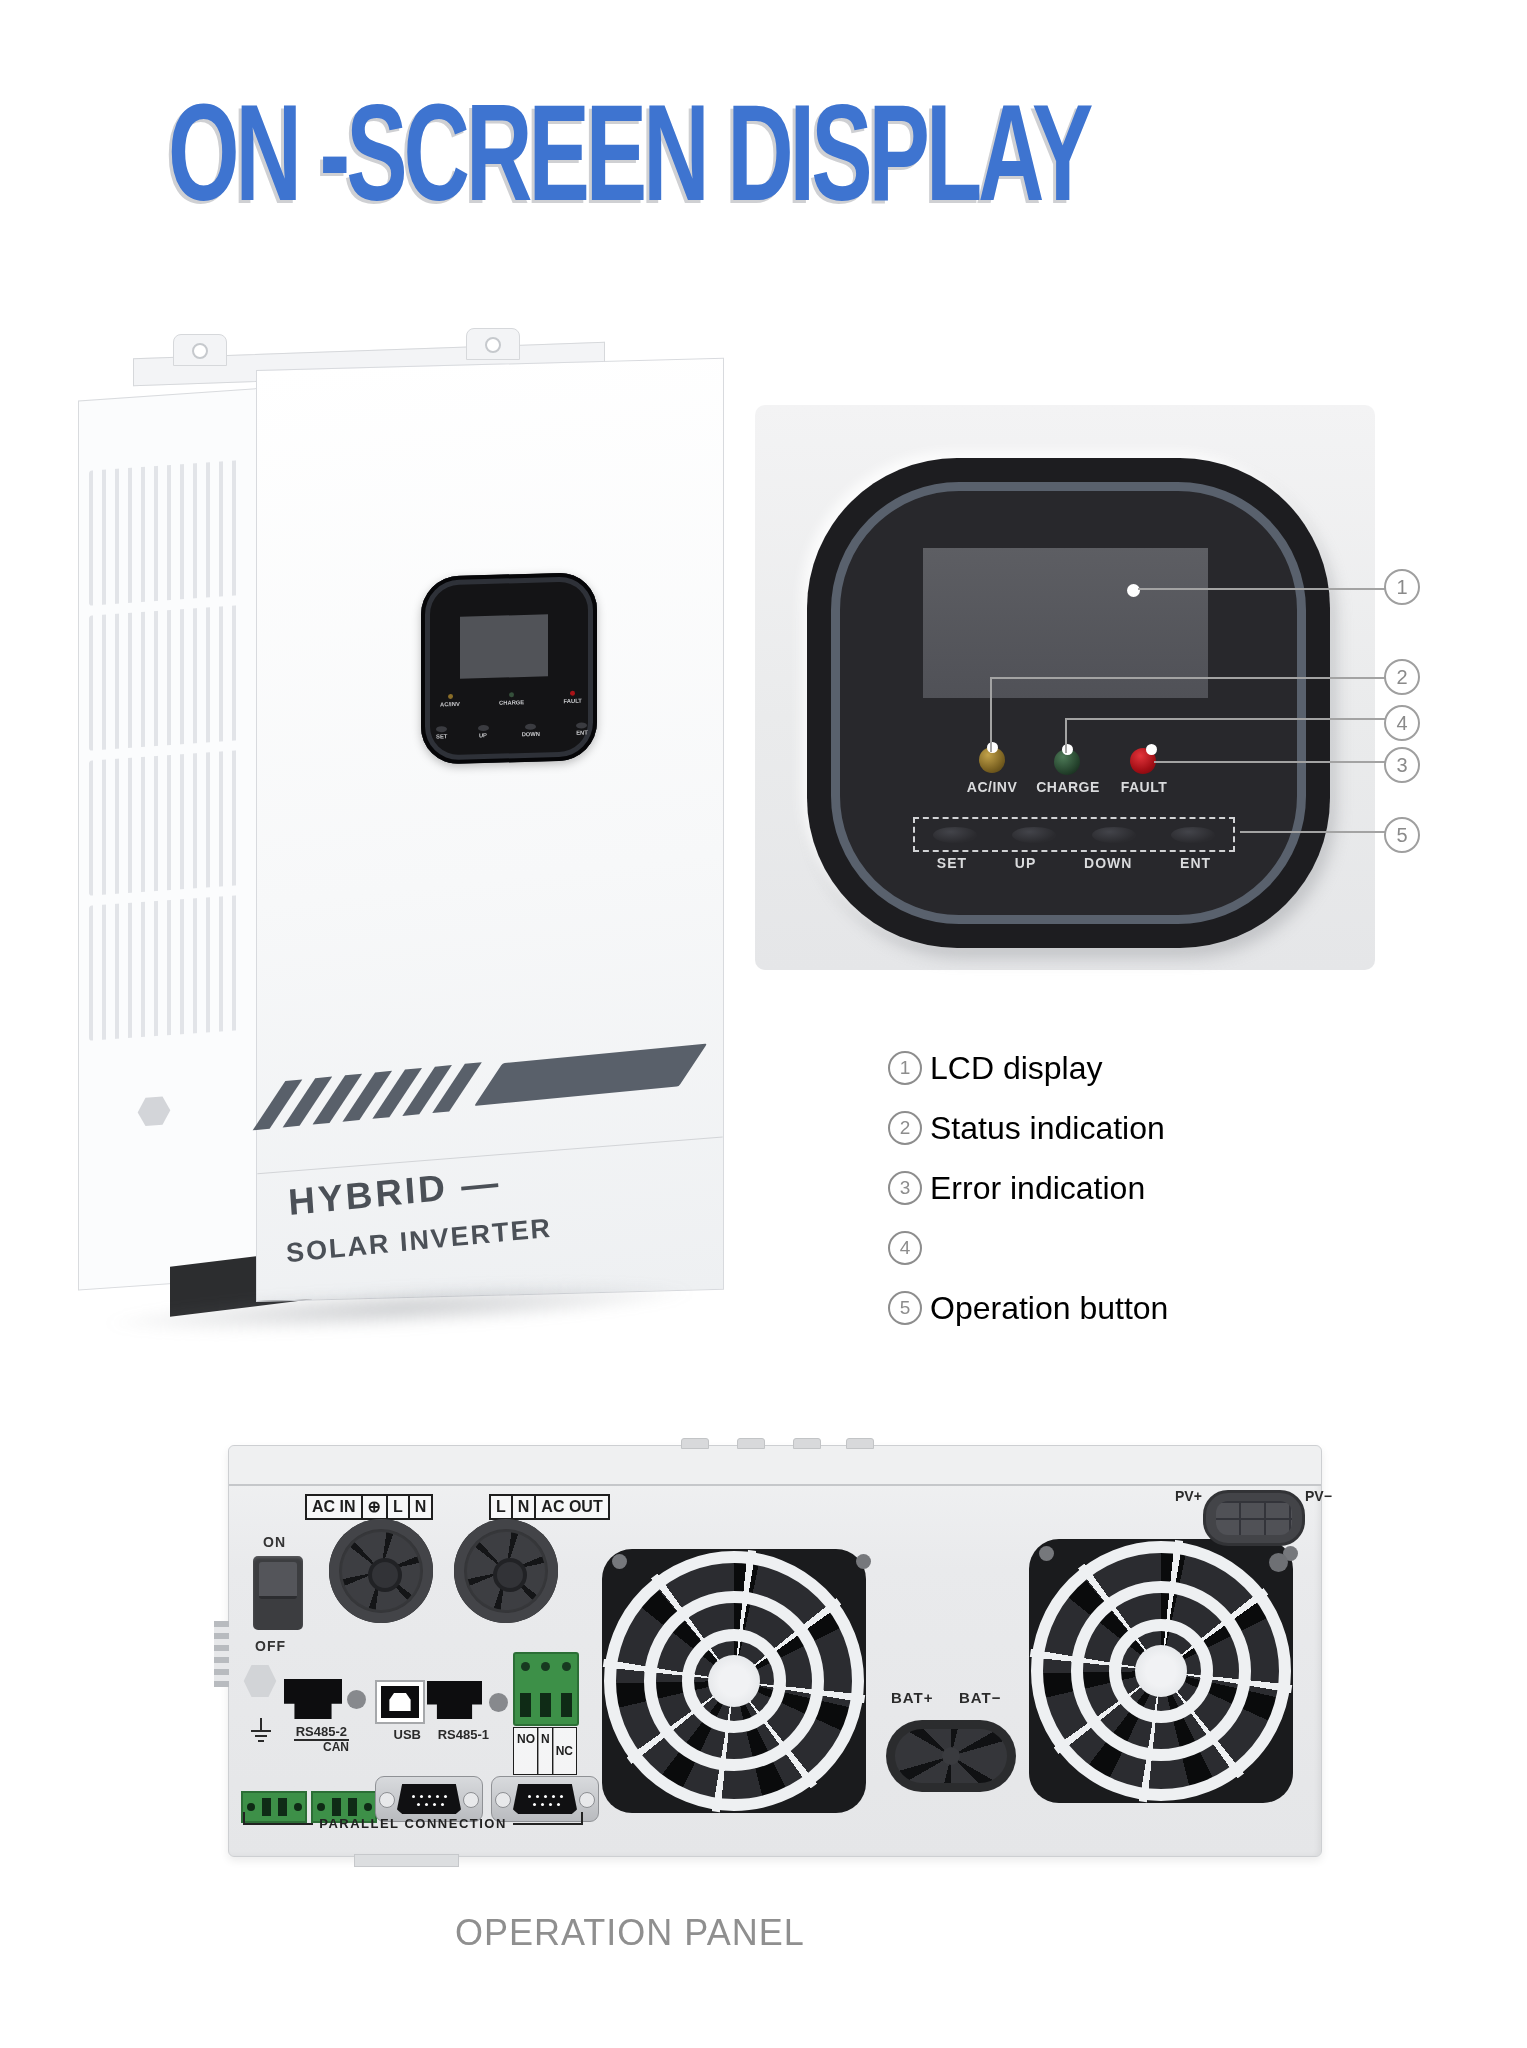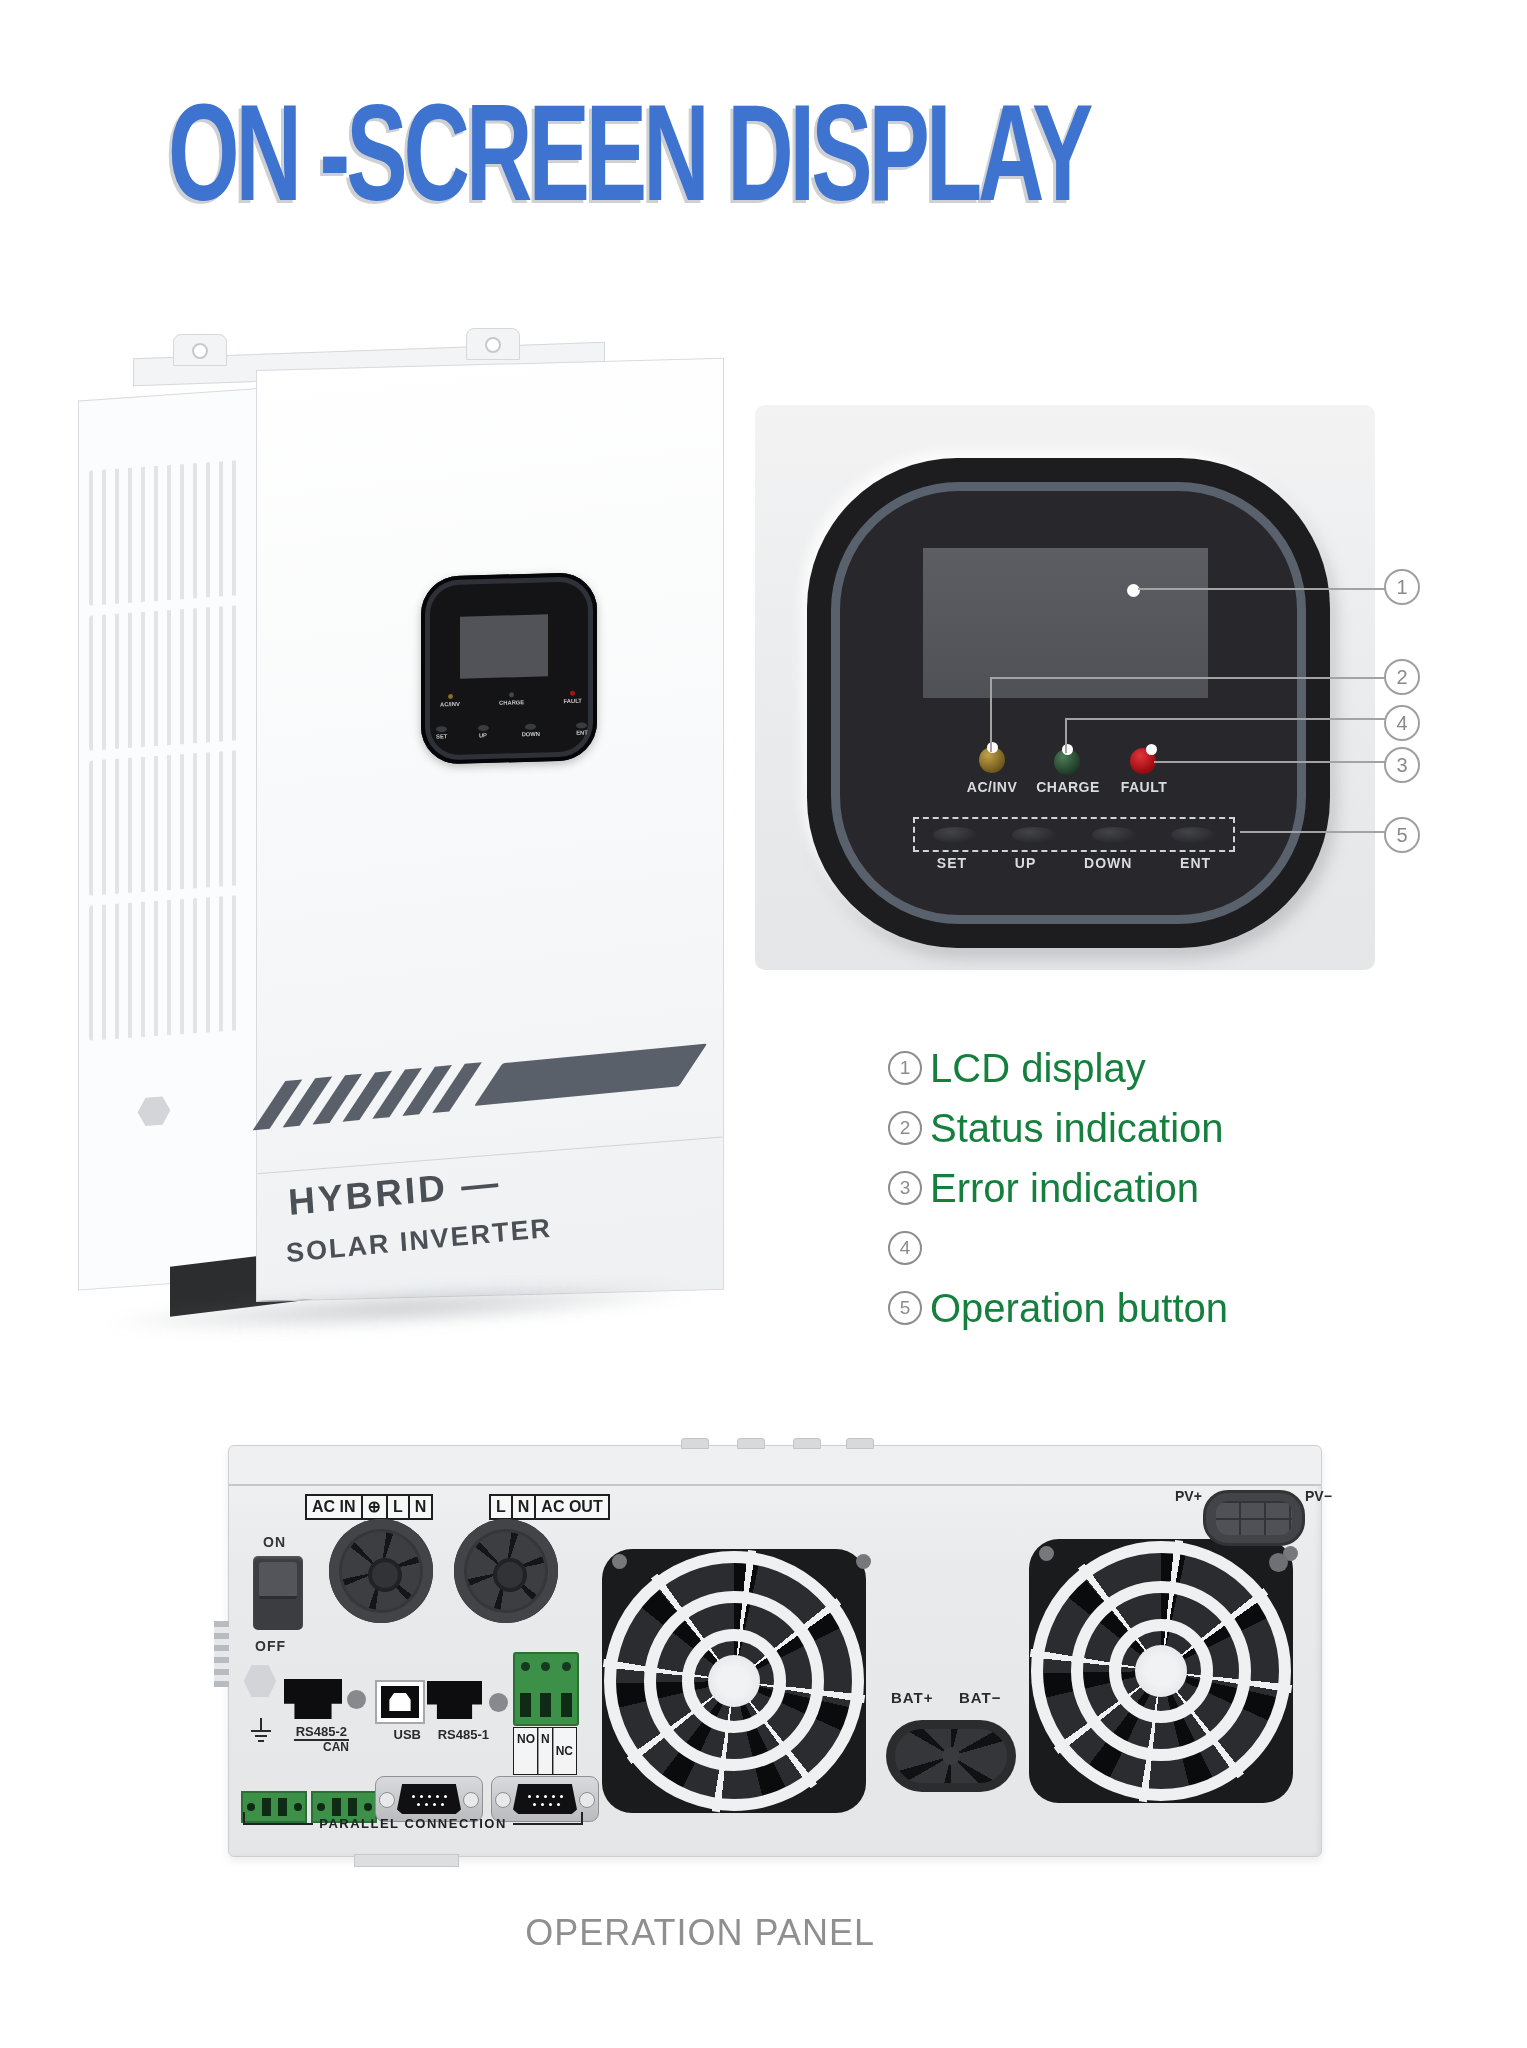--- a/index.html
+++ b/index.html
@@ -91,21 +91,21 @@
   .co{position:absolute;width:32px;height:32px;border:2px solid #9f9f9f;border-radius:50%;
       background:#fff;color:#8a8a8a;font-size:20px;display:flex;align-items:center;
       justify-content:center;}
 
   
   .features{position:absolute;left:888px;top:1038px;}
   .feat{display:flex;align-items:center;height:60px;}
   .fnum{display:inline-flex;width:30px;height:30px;border:2px solid #8d8d8d;border-radius:50%;
         align-items:center;justify-content:center;font-size:19px;color:#8d8d8d;margin-right:8px;
         flex:none;}
-  .flabel{font-size:40px;color:#15803d;white-space:nowrap;}
+  .flabel{font-size:32px;color:#000000;white-space:nowrap;}
 
   
   .rear{position:absolute;left:228px;top:1445px;width:1092px;height:410px;border-radius:6px;
         background:linear-gradient(180deg,#f1f2f3 0%,#e9eaec 30%,#e5e6e8 100%);
         border:1px solid #cdcfd2;box-shadow:inset -3px 0 5px rgba(0,0,0,0.05),0 4px 8px rgba(0,0,0,0.08);}
   .rp-lip{position:absolute;left:0;right:0;top:0;height:38px;background:#eff0f1;
           border-bottom:2px solid #c5c7ca;border-radius:6px 6px 0 0;}
   .rp-tab{position:absolute;top:-8px;width:26px;height:9px;background:#d8d9db;
           border:1px solid #c2c4c6;border-radius:3px 3px 0 0;}
   .rp-foot{position:absolute;left:125px;bottom:-11px;width:103px;height:11px;background:#dcdee0;
@@ -186,21 +186,21 @@
   .batgrommet .hub{position:absolute;left:50%;top:50%;width:18px;height:18px;margin:-9px 0 0 -9px;
        border-radius:50%;background:#3a3b3f;}
   .pvlbl{position:absolute;font-size:14px;font-weight:bold;color:#2b2b2b;}
   .pvconn{position:absolute;left:974px;top:44px;width:96px;height:50px;border-radius:25px;
        background:#434448;border:3px solid #323336;}
   .pvconn .grid{position:absolute;left:10px;top:8px;right:10px;bottom:8px;border-radius:12px;
        background:#505156;
        background-image:repeating-linear-gradient(90deg,transparent 0 23px,#33343a 23px 25px),
                         repeating-linear-gradient(0deg,transparent 0 15px,#33343a 15px 17px);}
 
-  .footer-caption{position:absolute;left:455px;top:1912px;width:420px;text-align:right;
+  .footer-caption{position:absolute;left:455px;top:1912px;width:420px;text-align:left;
        font-size:36px;color:#8f8f8f;letter-spacing:1px;}
 </style>
 </head>
 <body>
 
 <div class="page">
 
   <div class="title">ON -SCREEN DISPLAY</div>
 
   <div class="product">

